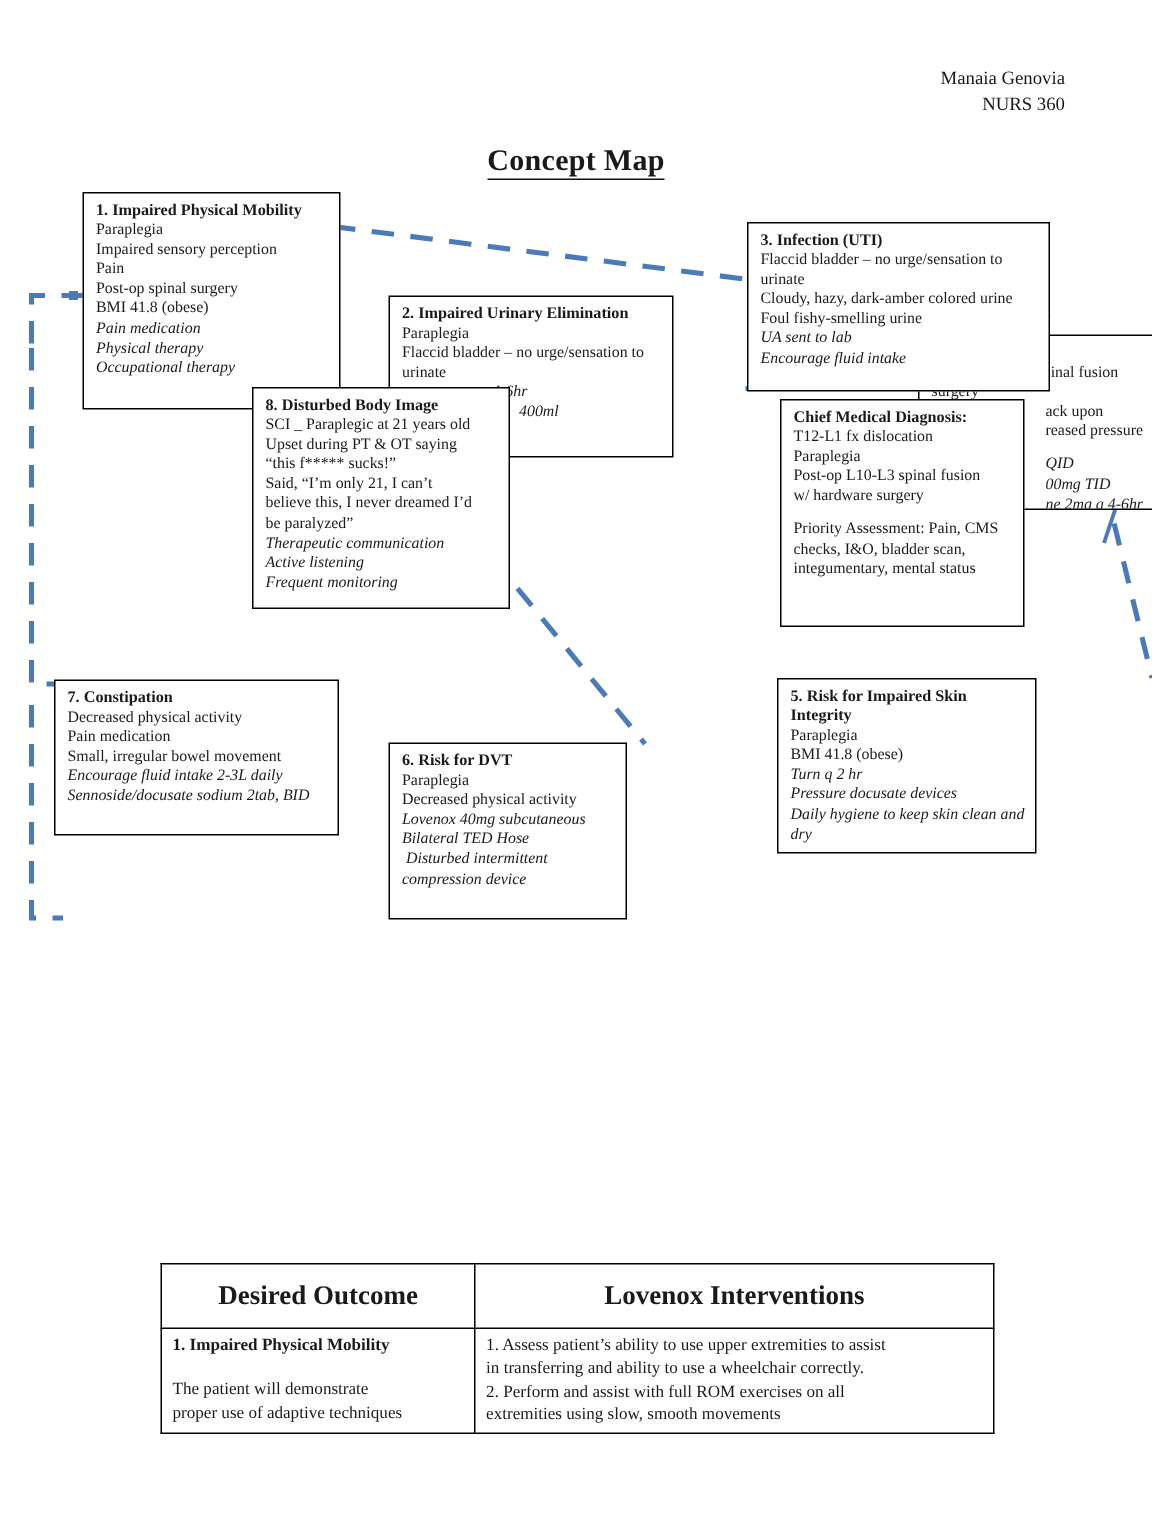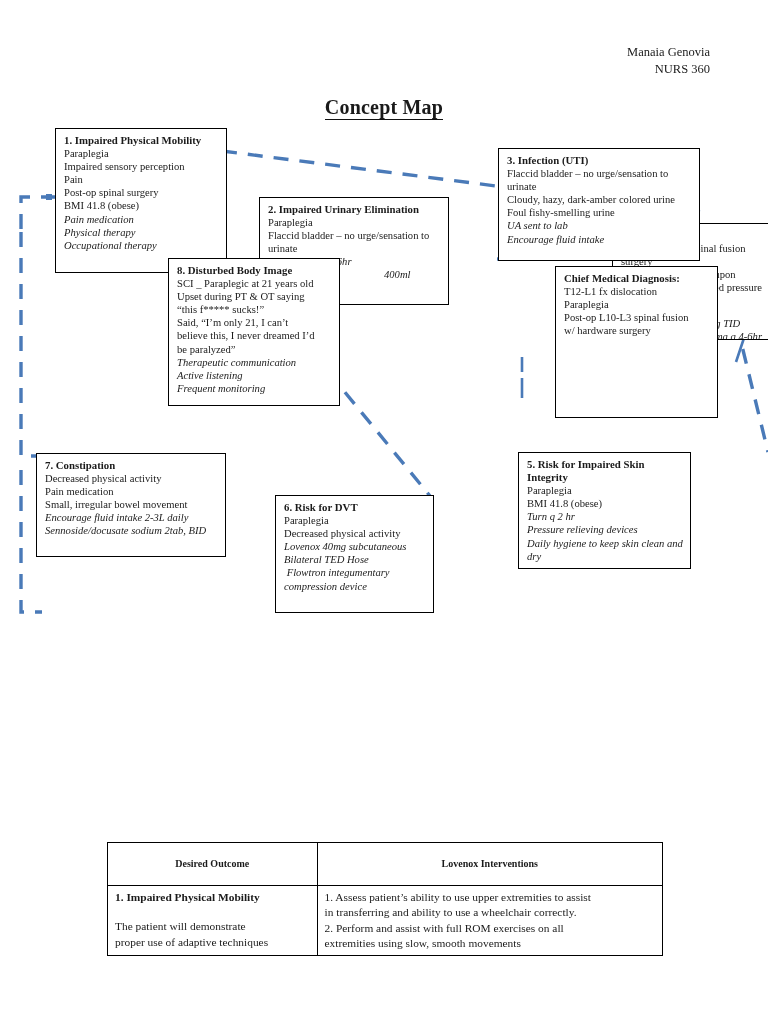--- a/index.html
+++ b/index.html
@@ -45,44 +45,44 @@
   .box .i{display:block;font-style:italic;white-space:pre-wrap;}
   .box .gap{display:block;height:9px;}
 
   
   #box1{left:55px;  top:128px; width:172px; height:145px;}
   #box2{left:259px; top:197px; width:190px; height:108px;}
   #box8{left:168px; top:258px; width:172px; height:148px;}
   #box3{left:498px; top:148px; width:202px; height:113px;}
   #box4{left:612px; top:223px; width:210px; height:117px;}
   #box5{left:518px; top:452px; width:173px; height:117px;}
-  #box6{left:275px; top:495px; width:159px; height:118px;}
+  #box6{left:259px; top:495px; width:159px; height:118px;}
   #box7{left:36px;  top:453px; width:190px; height:104px;}
   #boxdx{left:520px;top:266px; width:163px; height:152px;}
 
   
   #box1{z-index:6;}
   #box3{z-index:6;}
   #box4{z-index:4;}
-  #boxdx{z-index:7;margin-left:35px;}
+  #boxdx{z-index:7;}
   #box2{z-index:5;}
   #box8{z-index:8;}
   #box5{z-index:6;}
   #box6{z-index:6;}
   #box7{z-index:6;}
 
   
   .tbl{
     position:absolute;left:107px;top:842px;width:556px;
     border-collapse:collapse;
     font-size:11.4px;
     line-height:15.3px;
   }
   .tbl td,.tbl th{border:1.1px solid #000;vertical-align:top;padding:4px 7px;}
-  .tbl th{text-align:center;font-weight:bold;font-size:10px;height:34px;vertical-align:middle;}
+  .tbl th{text-align:center;font-weight:bold;font-size:18px;height:34px;vertical-align:middle;}
   .tbl .c1{width:205px;}
   .tbl .c2{width:351px;}
   .tbl .b{font-weight:bold;display:block;}
   .tbl .sp{display:block;height:14px;}
   .tbl .ln{display:block;}
 </style>
 </head>
 <body>
 
 <div class="page">
@@ -136,21 +136,21 @@
     <span class="i">Physical therapy</span>
     <span class="i">Occupational therapy</span>
   </div>
 
   <div class="box" id="box2">
     <span class="t">2. Impaired Urinary Elimination</span>
     <span class="l">Paraplegia</span>
     <span class="l">Flaccid bladder – no urge/sensation to</span>
     <span class="l">urinate</span>
     <span class="i" style="margin-left:60px">4-6hr</span>
-    <span class="i" style="margin-left:116px">400ml</span>
+    <span class="i" style="margin-left:78px">400ml</span>
   </div>
 
   <div class="box" id="box8">
     <span class="t">8. Disturbed Body Image</span>
     <span class="l">SCI _ Paraplegic at 21 years old</span>
     <span class="l">Upset during PT &amp; OT saying</span>
     <span class="l">“this f***** sucks!”</span>
     <span class="l">Said, “I’m only 21, I can’t</span>
     <span class="l">believe this, I never dreamed I’d</span>
     <span class="l">be paralyzed”</span>
@@ -181,39 +181,40 @@
     <span class="i" style="margin-left:76px">ne 2mg q 4-6hr</span>
   </div>
 
   <div class="box" id="boxdx">
     <span class="t">Chief Medical Diagnosis:</span>
     <span class="l">T12-L1 fx dislocation</span>
     <span class="l">Paraplegia</span>
     <span class="l">Post-op L10-L3 spinal fusion</span>
     <span class="l">w/ hardware surgery</span>
     <span class="gap"></span>
+    <span class="l">Priority Assessment: Pain, CMS checks, I&amp;O, bladder scan, integumentary, mental status</span>
   </div>
 
   <div class="box" id="box5">
     <span class="t">5. Risk for Impaired Skin Integrity</span>
     <span class="l">Paraplegia</span>
     <span class="l">BMI 41.8 (obese)</span>
     <span class="i">Turn q 2 hr</span>
-    <span class="i">Pressure relieving devices</span>
+    <span class="i">Pressure docusate devices</span>
     <span class="i">Daily hygiene to keep skin clean and</span>
     <span class="i">dry</span>
   </div>
 
   <div class="box" id="box6">
     <span class="t">6. Risk for DVT</span>
     <span class="l">Paraplegia</span>
     <span class="l">Decreased physical activity</span>
     <span class="i">Lovenox 40mg subcutaneous</span>
     <span class="i">Bilateral TED Hose</span>
-    <span class="i"> Flowtron integumentary</span>
+    <span class="i"> Disturbed intermittent</span>
     <span class="i">compression device</span>
   </div>
 
   <div class="box" id="box7">
     <span class="t">7. Constipation</span>
     <span class="l">Decreased physical activity</span>
     <span class="l">Pain medication</span>
     <span class="l">Small, irregular bowel movement</span>
     <span class="i">Encourage fluid intake 2-3L daily</span>
     <span class="i">Sennoside/docusate sodium 2tab, BID</span>

